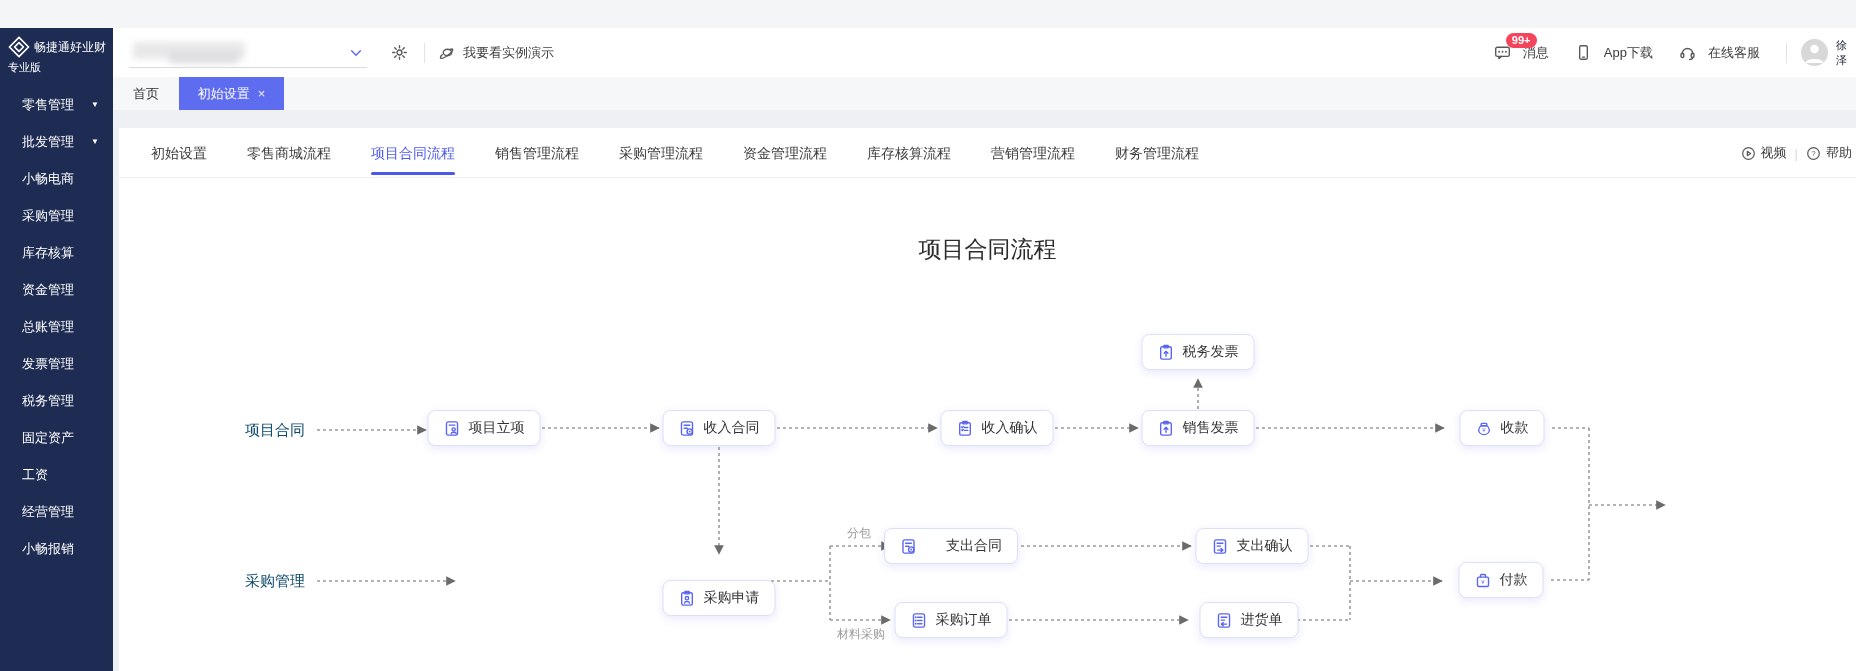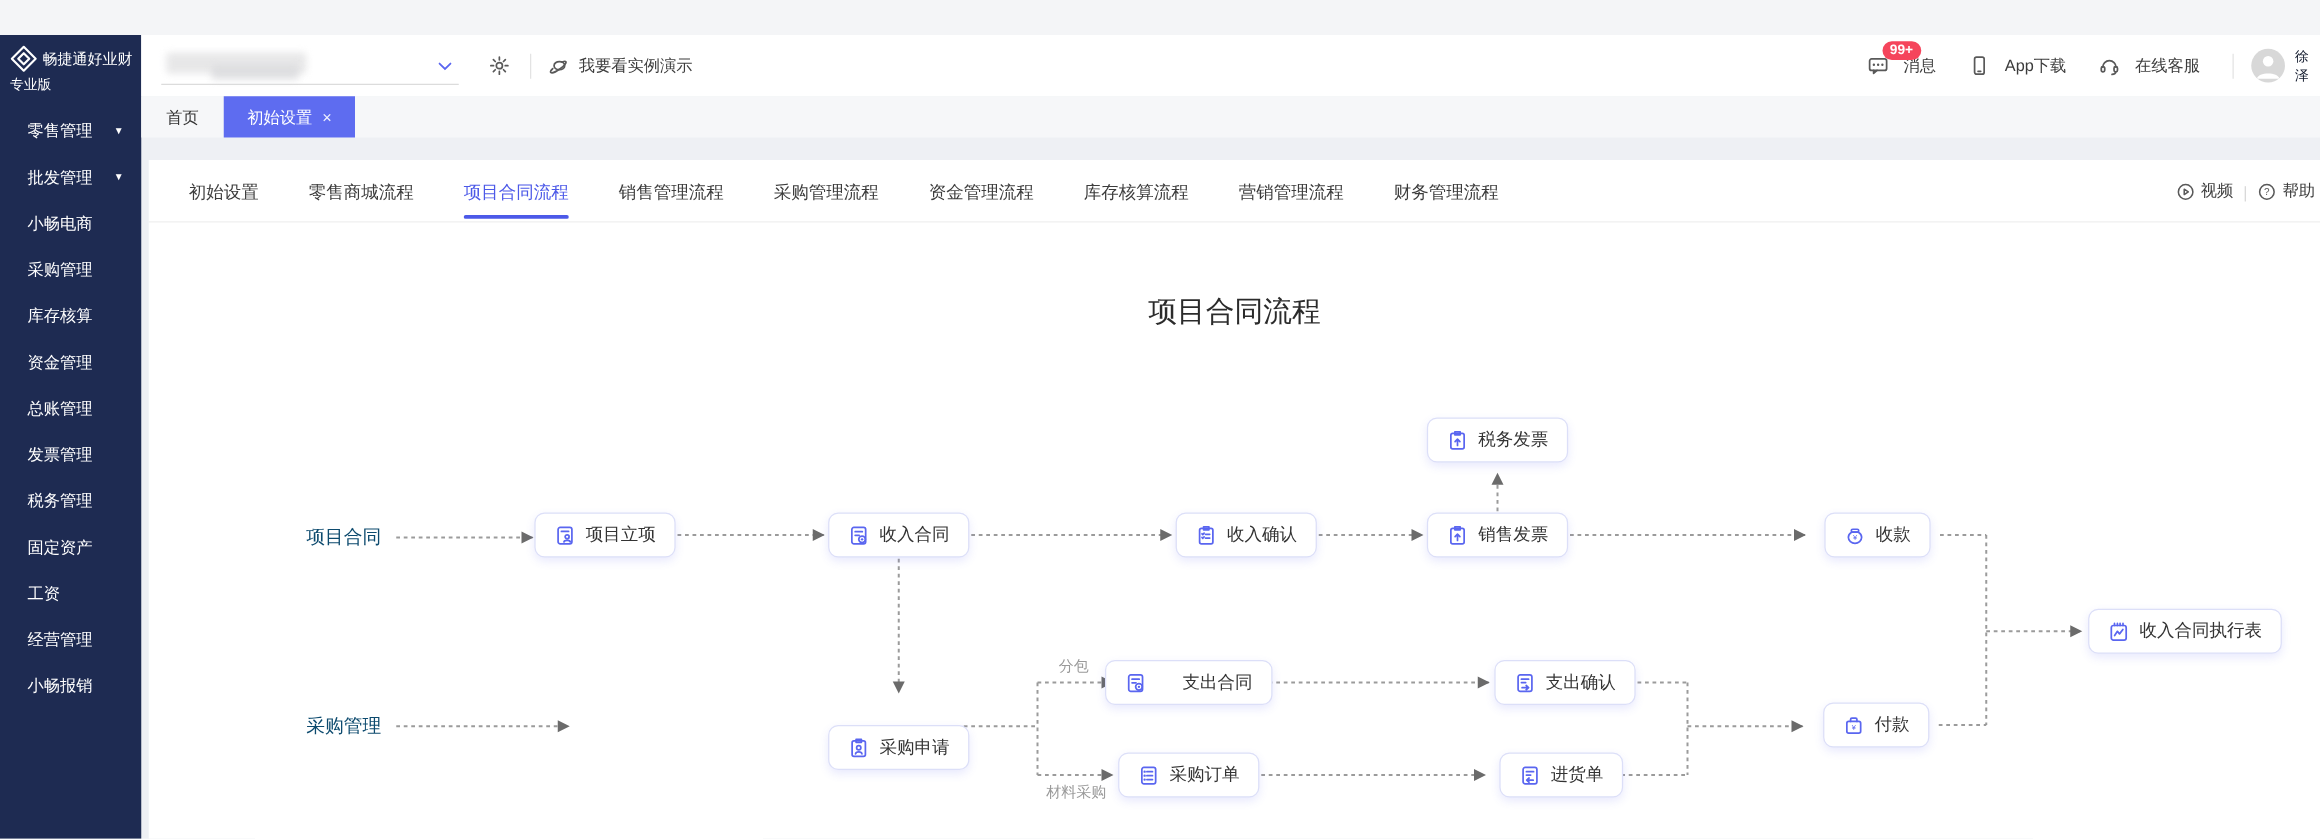--- a/index.html
+++ b/index.html
@@ -338,28 +338,20 @@
         <span class="n-label">税务发票</span>
       </div>
       <div class="flow-node" style="left: 1383px; top: 250px;">
         <span class="n-icon"><svg viewBox="0 0 16 16">
             <rect x="5.2" y="3.2" width="5.6" height="2.2" rx="1.1"></rect>
             <path d="M5.4 5.4h5.2c1.5.9 2.4 2.3 2.4 3.9 0 2.7-2.4 4.5-5 4.5s-5-1.8-5-4.5c0-1.6.9-3 2.4-3.9z"></path>
             <text x="8" y="11.6" font-size="5.6" text-anchor="middle" fill="#5a66f0" stroke="none" font-family="sans-serif">¥</text>
           </svg></span>
         <span class="n-label">收款</span>
       </div>
-      <div class="flow-node" style="left: 1629px; top: 327px;">
-        <span class="n-icon"><svg viewBox="0 0 16 16">
-            <rect x="2.4" y="3.2" width="11.2" height="11" rx="1.6"></rect>
-            <path d="M4.8 1.6v1.6M7 1.6v1.6M9 1.6v1.6M11.2 1.6v1.6"></path>
-            <path d="M4.9 10.8l2.1-3.2 1.6 1.9 2.5-3.3"></path>
-          </svg></span>
-        <span class="n-label">收入合同执行表</span>
-      </div>
       <div class="flow-node" style="left: 600px; top: 420px;">
         <span class="n-icon"><svg viewBox="0 0 16 16">
             <rect x="3" y="2.6" width="10" height="11.6" rx="1.4"></rect>
             <path d="M6 1.4h4v2.2H6z"></path>
             <circle cx="8" cy="7.7" r="1.6"></circle>
             <path d="M5.6 12.3c.3-1.9 4.5-1.9 4.8 0"></path>
           </svg></span>
         <span class="n-label">采购申请</span>
       </div>
       <div class="flow-node" style="left: 832px; top: 368px; gap: 29px;">

